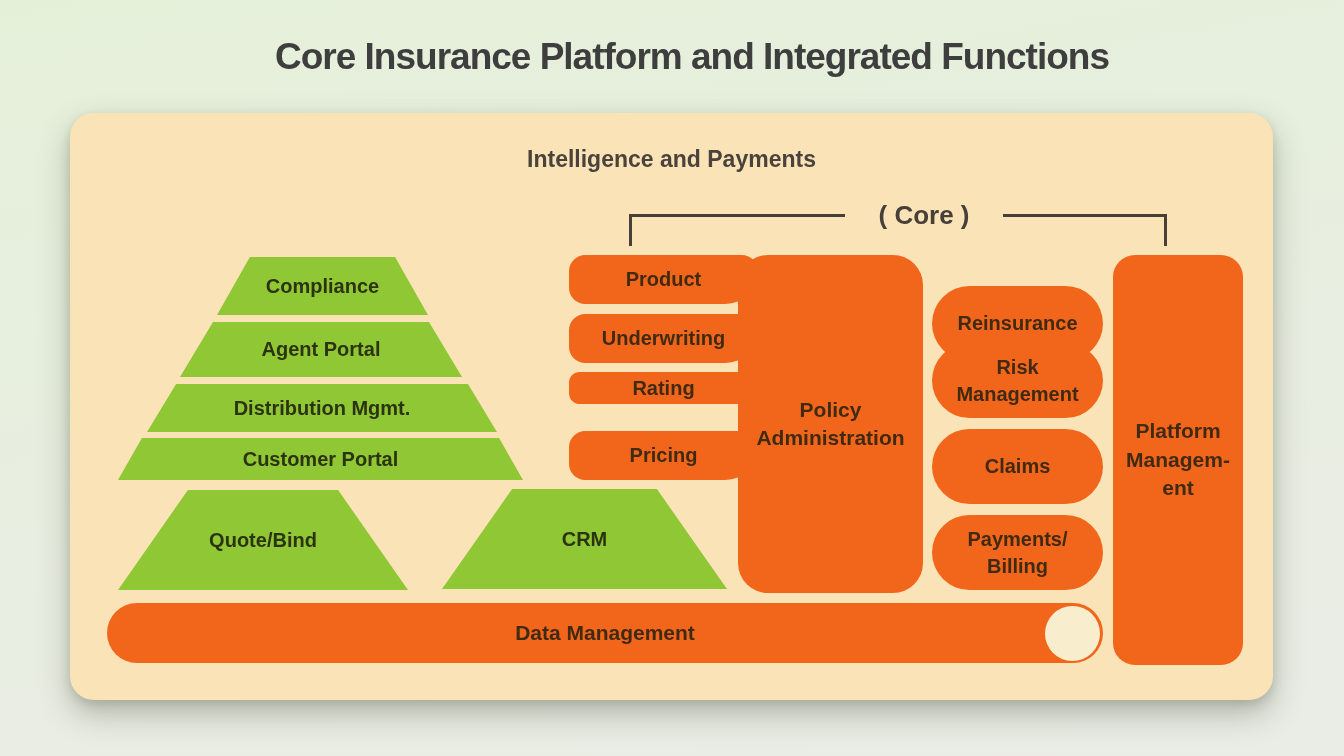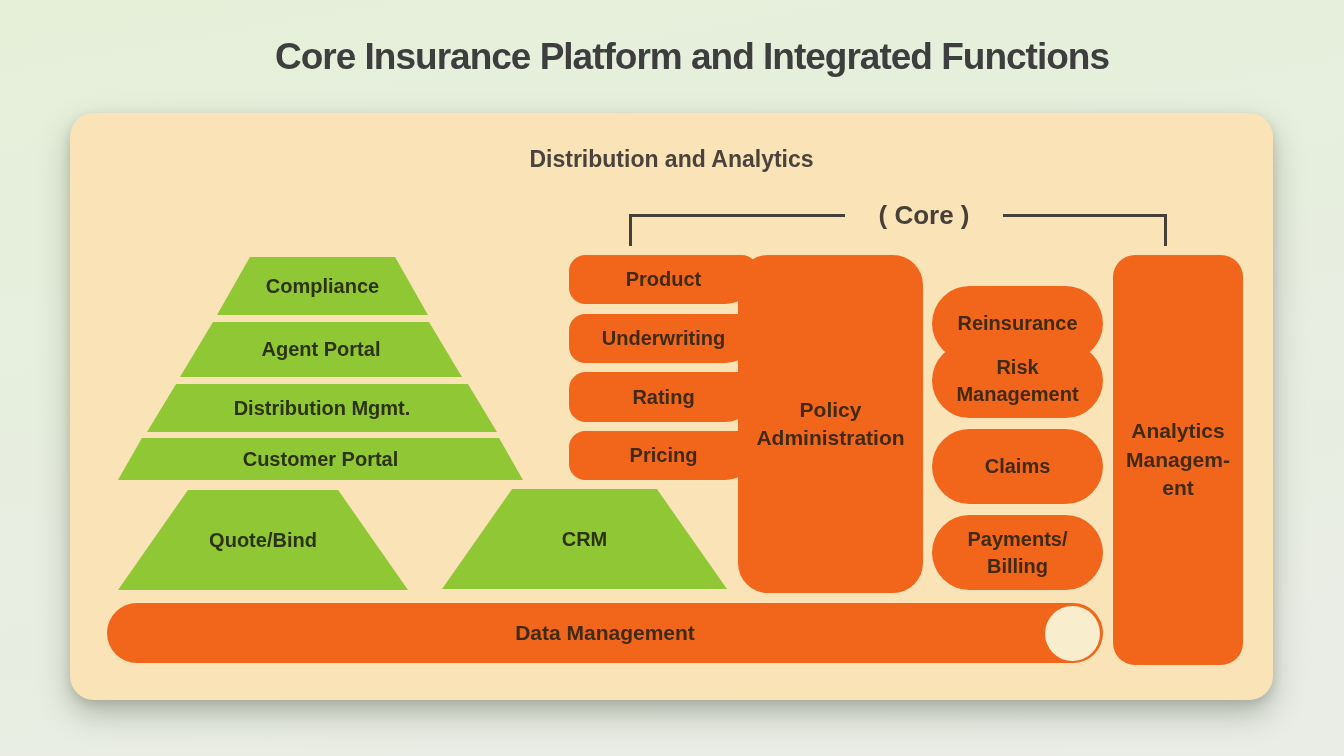--- a/index.html
+++ b/index.html
@@ -46,41 +46,41 @@
   .tz-quote     {left:48px; top:377px;width:290px;height:100px;clip-path:polygon(24.1% 0,75.9% 0,100% 100%,0 100%);}
   .tz-crm       {left:372px;top:376px;width:285px;height:100px;clip-path:polygon(24.6% 0,75.4% 0,100% 100%,0 100%);}
   
   .orange{
     position:absolute;background:var(--orange,#F2661C);
     display:flex;align-items:center;justify-content:center;text-align:center;
     font-size:20px;font-weight:700;color:var(--orange-text,#402A12);
     white-space:pre-line;line-height:1.35;
   }
   .bx-small{left:468px;width:189px;height:49px;border-radius:24px 24px 48px 24px;margin-left:31px;}
-  .bx-product{top:142px;} .bx-underwriting{top:201px;} .bx-rating{top:259px;height:50px;} .bx-pricing{top:318px;}
+  .bx-product{top:142px;} .bx-underwriting{top:201px;} .bx-rating{top:259px;height:32px;} .bx-pricing{top:318px;}
   .bx-policy{left:668px;top:142px;width:185px;height:338px;border-radius:30px;font-size:21px;}
   .bx-pill{left:862px;width:171px;height:75px;border-radius:38px;}
   .bx-reinsurance{top:144px;margin-top:29px;} .bx-risk{top:230px;} .bx-claims{top:316px;} .bx-payments{top:402px;}
   .bx-financial{left:1043px;top:142px;width:130px;height:410px;border-radius:22px;font-size:21px;}
   .bx-databar{left:37px;top:490px;width:996px;height:60px;border-radius:30px;font-size:21px;}
   .databar-circle{
     position:absolute;left:938px;top:3px;width:55px;height:55px;border-radius:50%;
     background:var(--circle-fill,#F8EECD);
   }
 </style>
 </head>
 <body>
 
 <div class="stage">
 
   <div class="page-title">Core Insurance Platform and Integrated Functions</div>
 
   <div class="panel">
 
-    <div class="panel-header">Distribution and Analytics</div>
+    <div class="panel-header">Intelligence and Payments</div>
 
     <div class="bk bk-lv"></div>
     <div class="bk bk-ll"></div>
     <div class="core-label">( Core )</div>
     <div class="bk bk-rl"></div>
     <div class="bk bk-rv"></div>
 
     <div class="green tz-compliance">Compliance</div>
     <div class="green tz-agent">Agent Portal</div>
     <div class="green tz-distrib">Distribution Mgmt.</div>
@@ -96,21 +96,21 @@
     <div class="orange bx-policy">Policy
 Administration</div>
 
     <div class="orange bx-pill bx-reinsurance">Reinsurance</div>
     <div class="orange bx-pill bx-risk">Risk
 Management</div>
     <div class="orange bx-pill bx-claims">Claims</div>
     <div class="orange bx-pill bx-payments">Payments/
 Billing</div>
 
-    <div class="orange bx-financial">Analytics
+    <div class="orange bx-financial">Platform
 Managem-
 ent</div>
 
     <div class="orange bx-databar">
       <span>Data Management</span>
       <span class="databar-circle"></span>
     </div>
 
   </div>
 </div>

